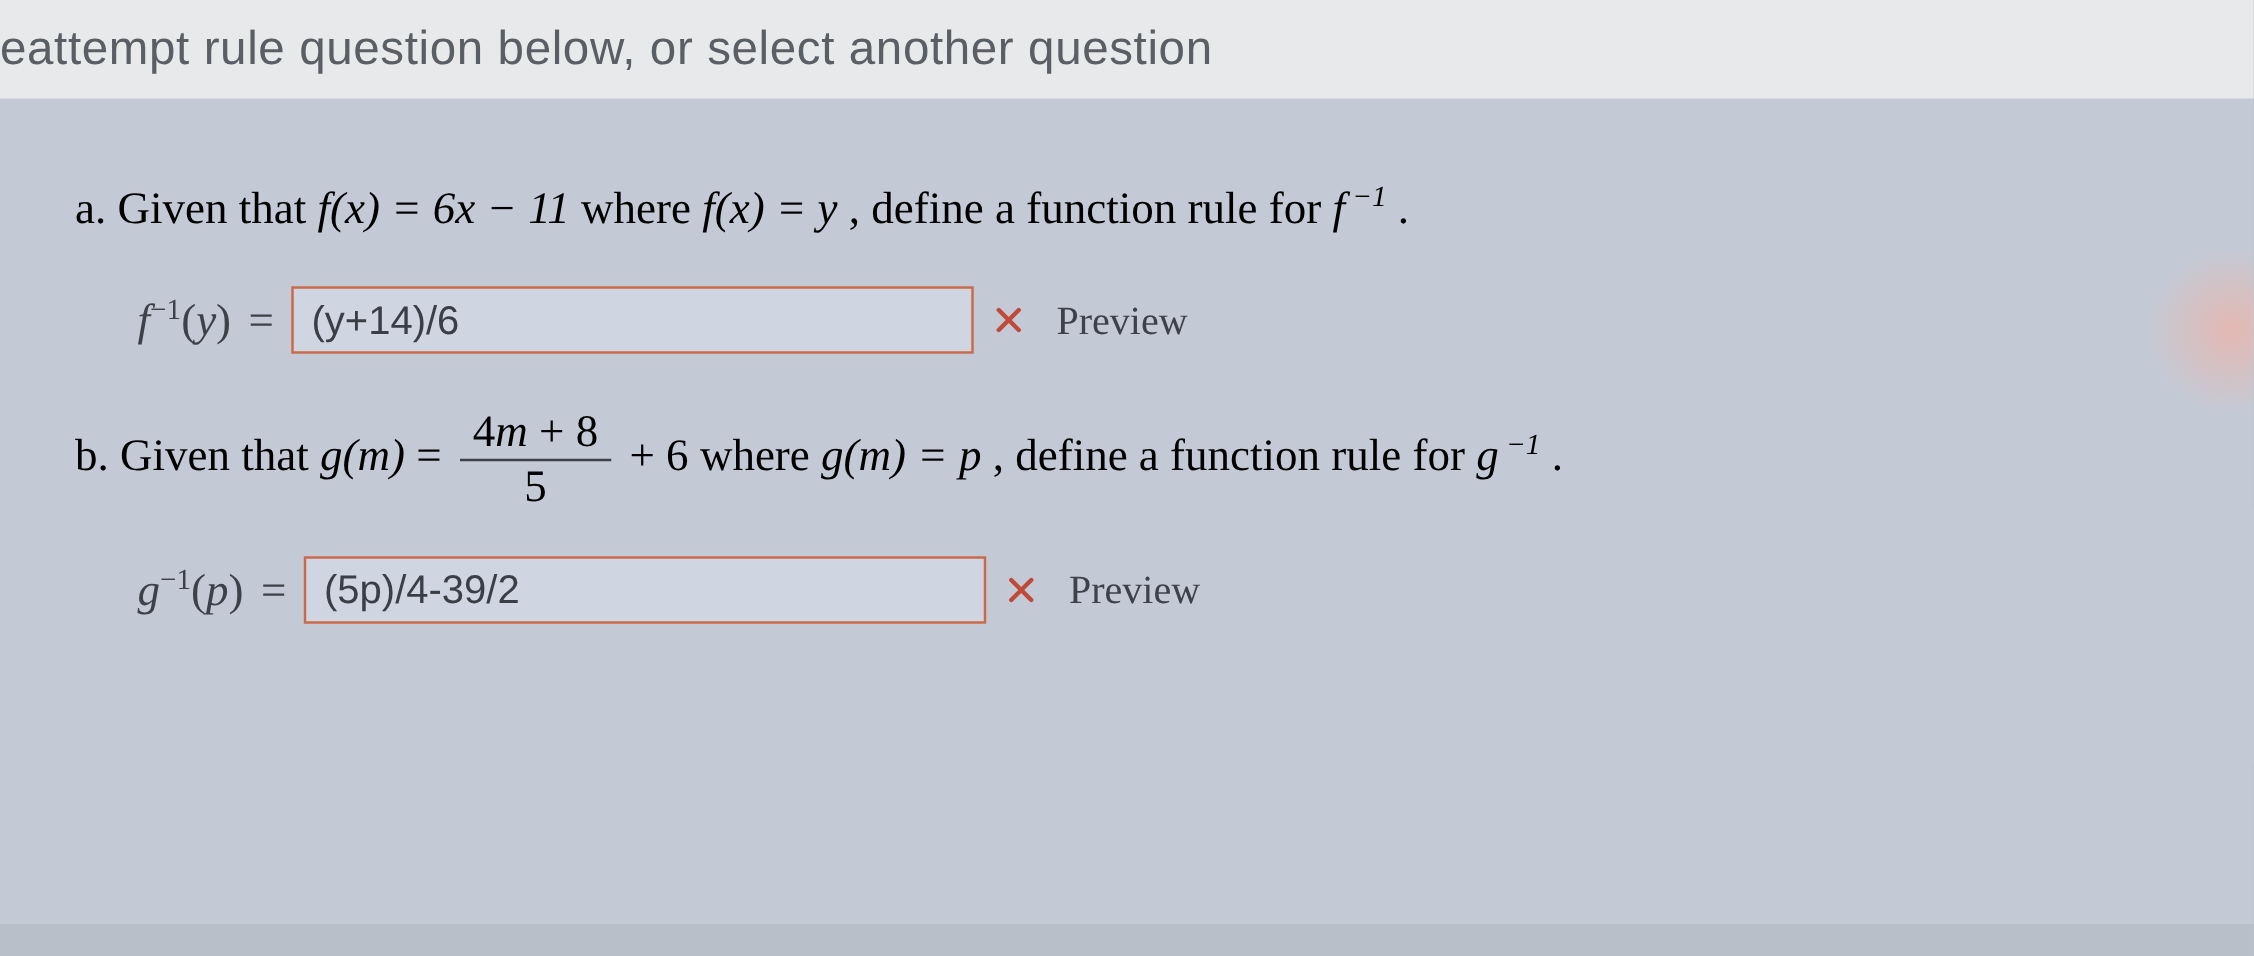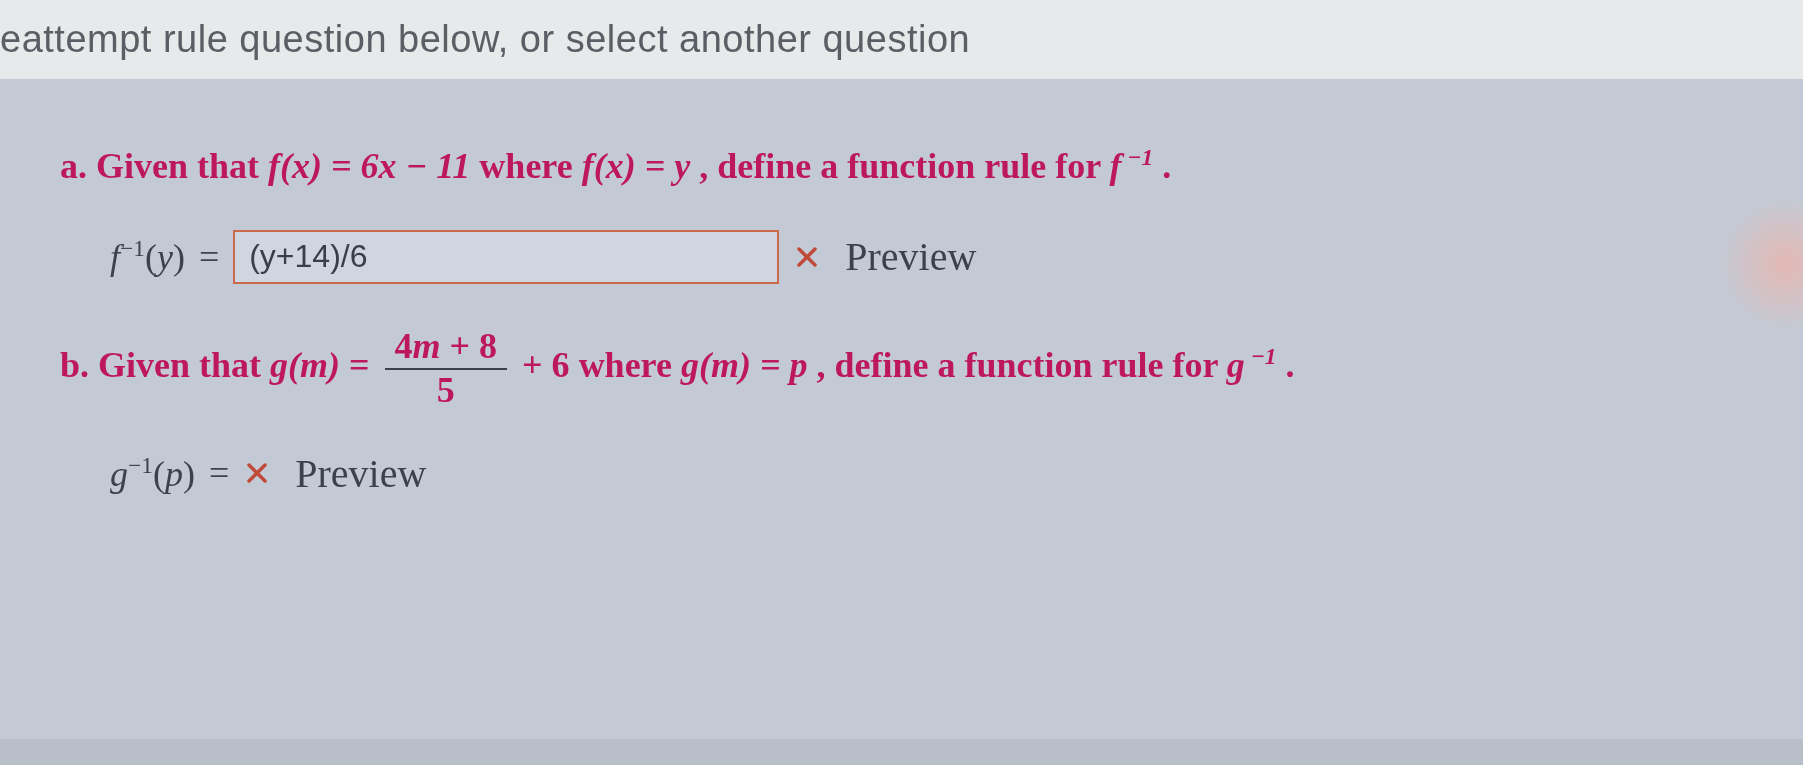--- a/index.html
+++ b/index.html
@@ -19,24 +19,23 @@
   }
   .content-area {
     background: #c3cad6;
     padding: 60px 40px 40px 60px;
     min-height: 660px;
     position: relative;
   }
   .question-block { margin-bottom: 40px; }
   .prompt-line {
     font-size: 36px;
-    color: #be185d;
+    color: #000000;
     margin-bottom: 36px;
     line-height: 1.5;
-    font-weight: bold;
   }
   .answer-line {
     font-size: 36px;
     color: #3d424a;
     display: flex;
     align-items: center;
     gap: 14px;
     margin-left: 50px;
     margin-bottom: 44px;
     margin-top: 20px;
@@ -58,21 +57,21 @@
     width: 28px; height: 28px;
     display: inline-flex;
     align-items: center; justify-content: center;
     color: #c04a3a;
     font-size: 30px;
     font-weight: bold;
   }
   .preview-btn {
     background: transparent;
     border: none;
-    font-size: 40px;
+    font-size: 32px;
     color: #3d424a;
     font-family: Georgia, serif;
     cursor: pointer;
     padding: 4px 10px;
   }
   .frac {
     display: inline-flex;
     flex-direction: column;
     align-items: center;
     vertical-align: middle;
@@ -153,20 +152,21 @@
       <span class="math-i">
         <span class="math-i">g</span><span class="sup"> −1</span>
       </span><span>.</span>
     </div>
 
     <div class="answer-line">
       <span>
         <span class="math-i">g</span><span class="sup">−1</span><span>(<span class="math-i">p</span>)</span>
       </span>
       <span>=</span>
+      <input class="answer-input" type="text" value="(5p)/4-39/2" style="">
       <span class="status-icon">
         <svg width="22" height="22" viewBox="0 0 22 22">
           <line x1="3" y1="3" x2="19" y2="19" stroke="#c04a3a" stroke-width="3.5" stroke-linecap="round"></line>
           <line x1="19" y1="3" x2="3" y2="19" stroke="#c04a3a" stroke-width="3.5" stroke-linecap="round"></line>
         </svg>
       </span>
       <button class="preview-btn">Preview</button>
     </div>
   </div>
 

